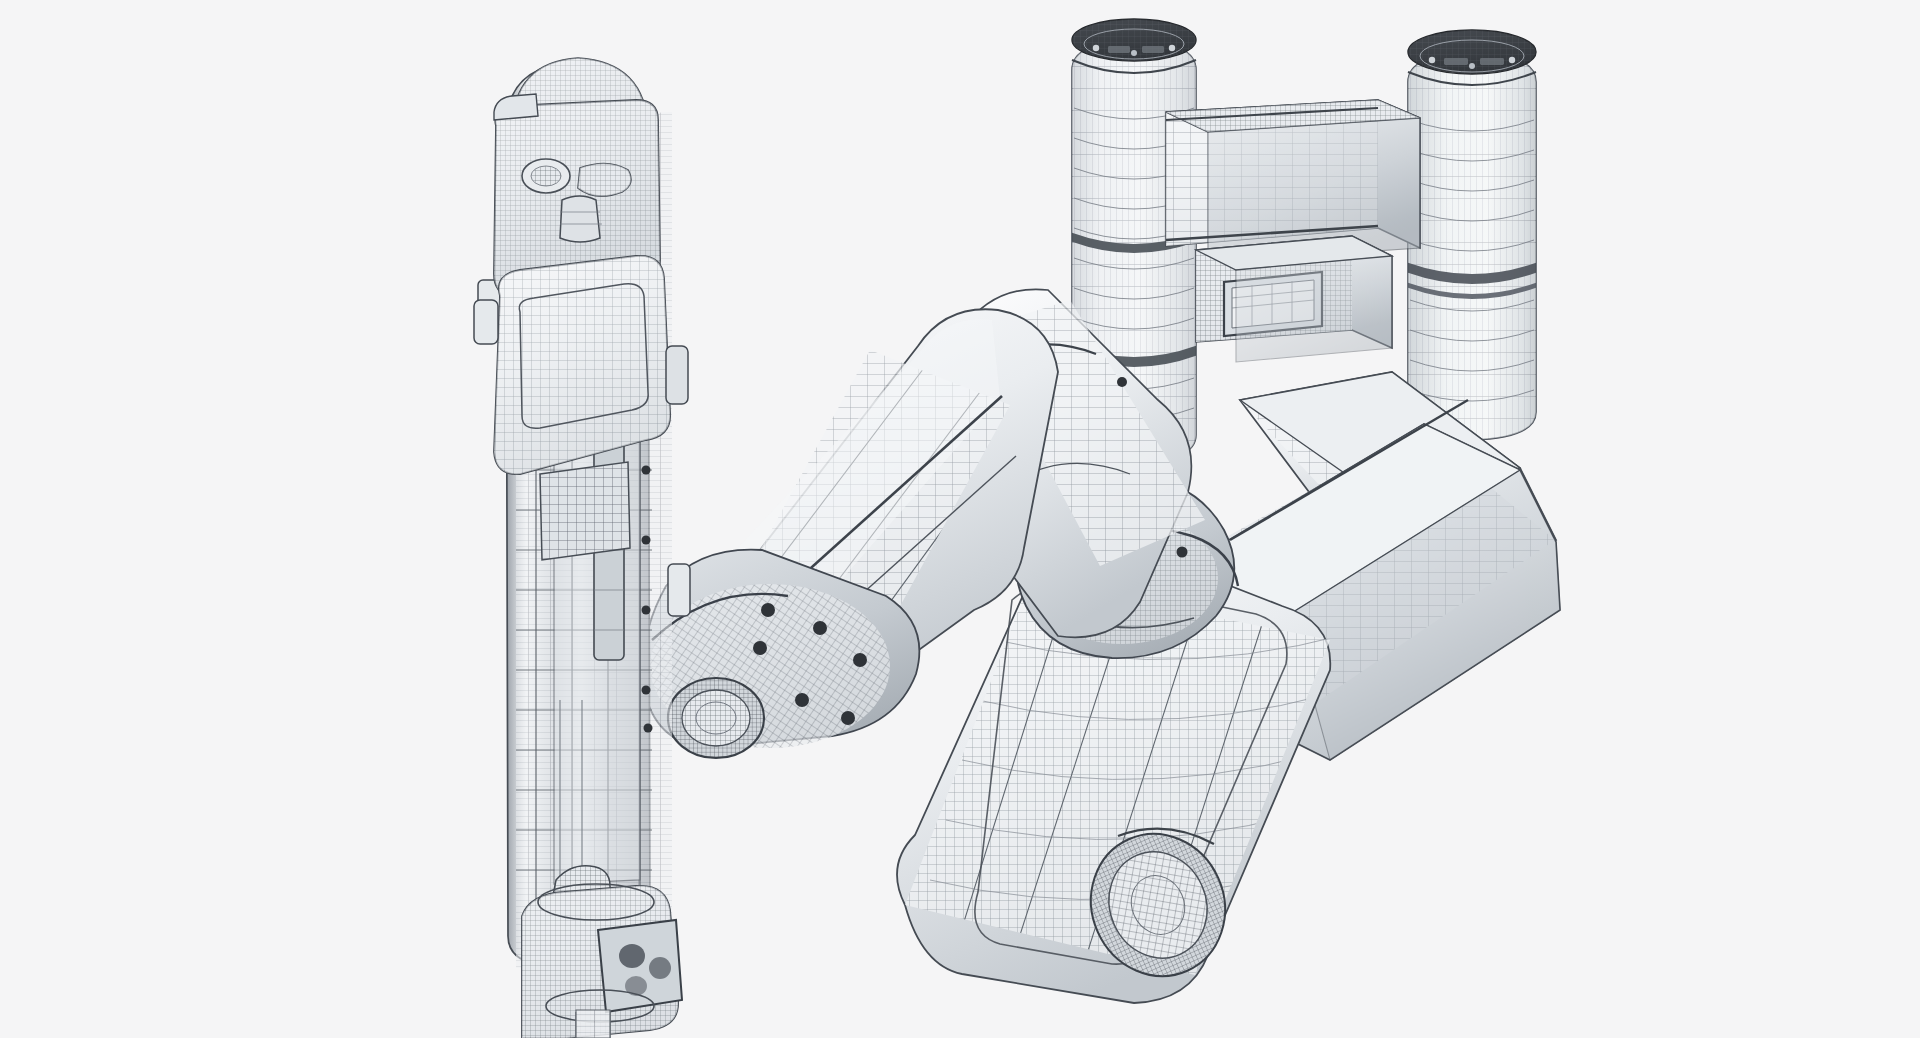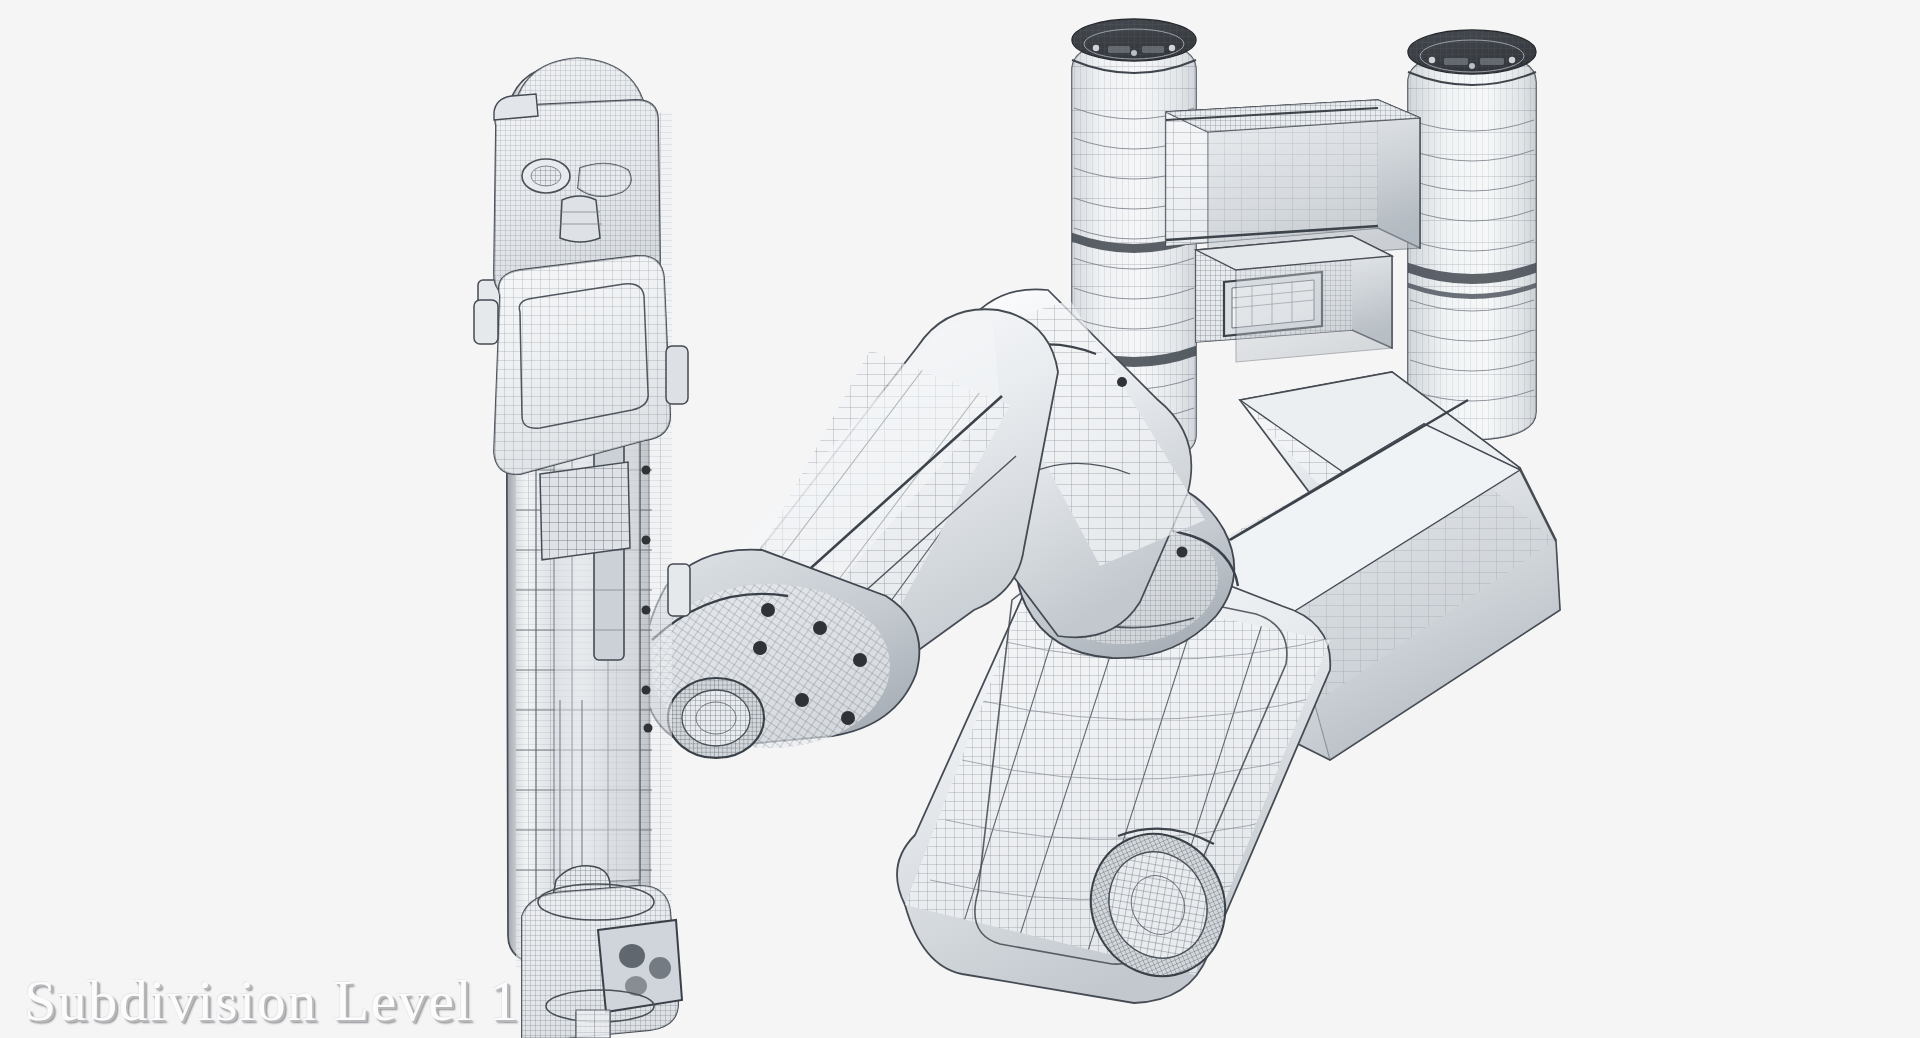--- a/index.html
+++ b/index.html
@@ -491,15 +491,14 @@
       <path d="M576 1012 L576 1038 M610 1010 L610 1038" fill="none" stroke="#6f757d" stroke-width="1.4"></path>
       <rect x="576" y="1010" width="34" height="28" fill="url(#ringsH)" opacity="0.85" stroke="#555b63" stroke-width="1.1"></rect>
     </g>
 
     <g>
       <path d="M494 112 q2 -14 18 -16 l24 -2 l2 22 l-44 4 Z" fill="#e2e6ea" stroke="#454b53" stroke-width="1.4"></path>
     </g>
 
   </svg>
 
-  <div id="caption" style="color: rgb(252, 252, 252);">Subdivision Level 1</div>
 
 </div>
 
 </body></html>

